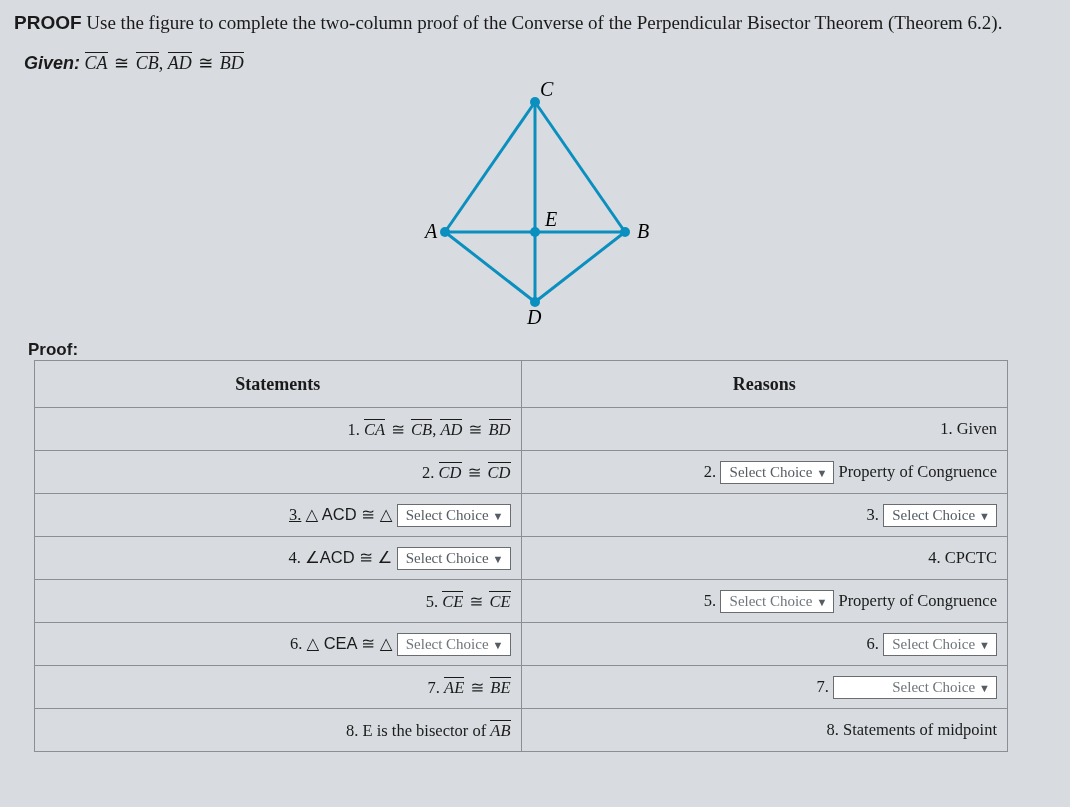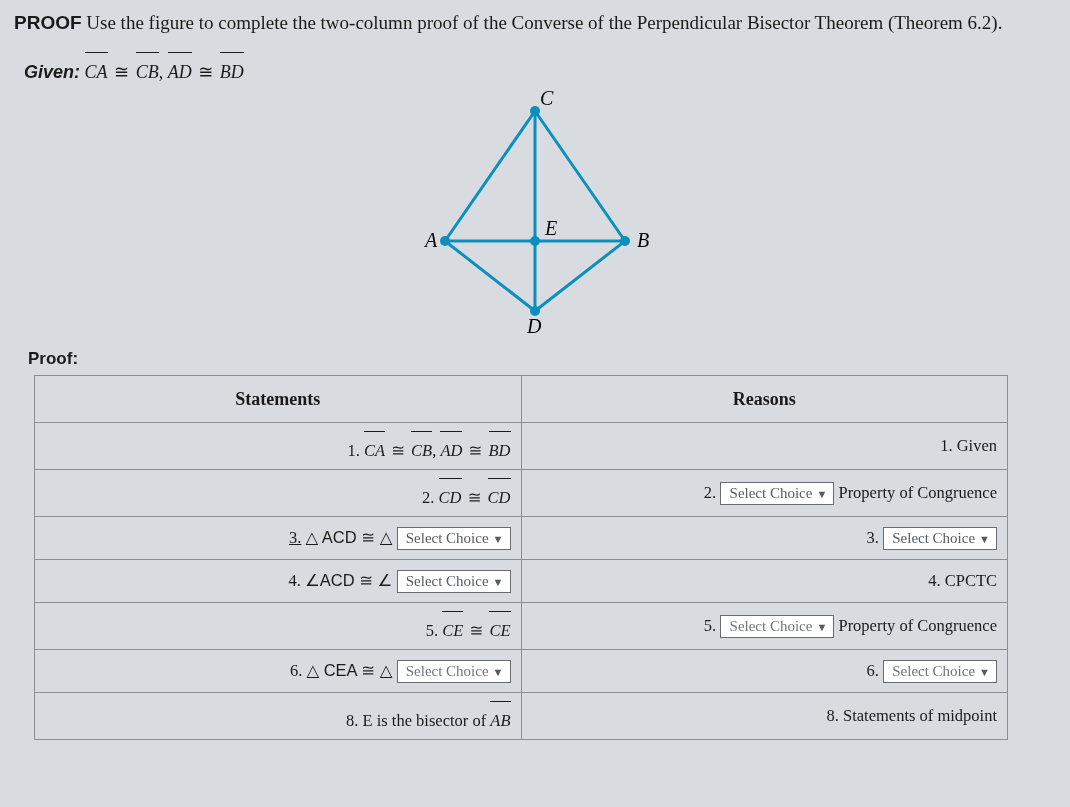--- a/index.html
+++ b/index.html
@@ -30,21 +30,21 @@
     margin-bottom: 6px;
   }
   .given-line .label, .prove-line .label {
     font-weight: bold;
     font-family: Arial, sans-serif;
     font-style: italic;
   }
   .seg {
     display: inline-block;
     position: relative;
-    padding-top: 10px;
+    padding-top: 1px;
   }
   .seg::before {
     content: "";
     position: absolute;
     top: 0;
     left: 0;
     right: 0;
     height: 1px;
     background: #1a1a1a;
   }
@@ -52,21 +52,20 @@
     display: flex;
     justify-content: center;
     margin-top: 8px;
     margin-bottom: 8px;
   }
   .proof-label {
     font-weight: bold;
     font-family: Arial, sans-serif;
     margin-left: 14px;
     margin-top: 4px;
-    margin-bottom: 6px;
   }
   table.proof {
     margin-left: 20px;
     border-collapse: collapse;
     width: 974px;
     table-layout: fixed;
     font-size: 16.5px;
   }
   table.proof th, table.proof td {
     border: 1.5px solid #8c8f91;
@@ -244,20 +243,31 @@
           <span>6.</span>
           <span class="tri">△ CEA ≅ △</span>
           <span class="dropdown faded"><span>Select Choice</span><span class="chev">▼</span></span>
         </td>
         <td>
           <span>6.</span>
           <span class="dropdown faded"><span>Select Choice</span><span class="chev">▼</span></span>
         </td>
       </tr>
 
+      <tr>
+        <td>
+          <span>7.</span>
+          <span class="seg italic">AE</span> <span class="cong">≅</span>
+          <span class="seg italic">BE</span>
+        </td>
+        <td>
+          <span>7.</span>
+          <span class="dropdown faded" style="min-width:150px;"><span>Select Choice</span><span class="chev">▼</span></span>
+        </td>
+      </tr>
 
       <tr>
         <td>
           <span>8.</span>
           <span>E is the bisector of </span><span class="seg italic">AB</span>
         </td>
         <td>
           <span>8.</span>
           <span>Statements of midpoint</span>
         </td>

